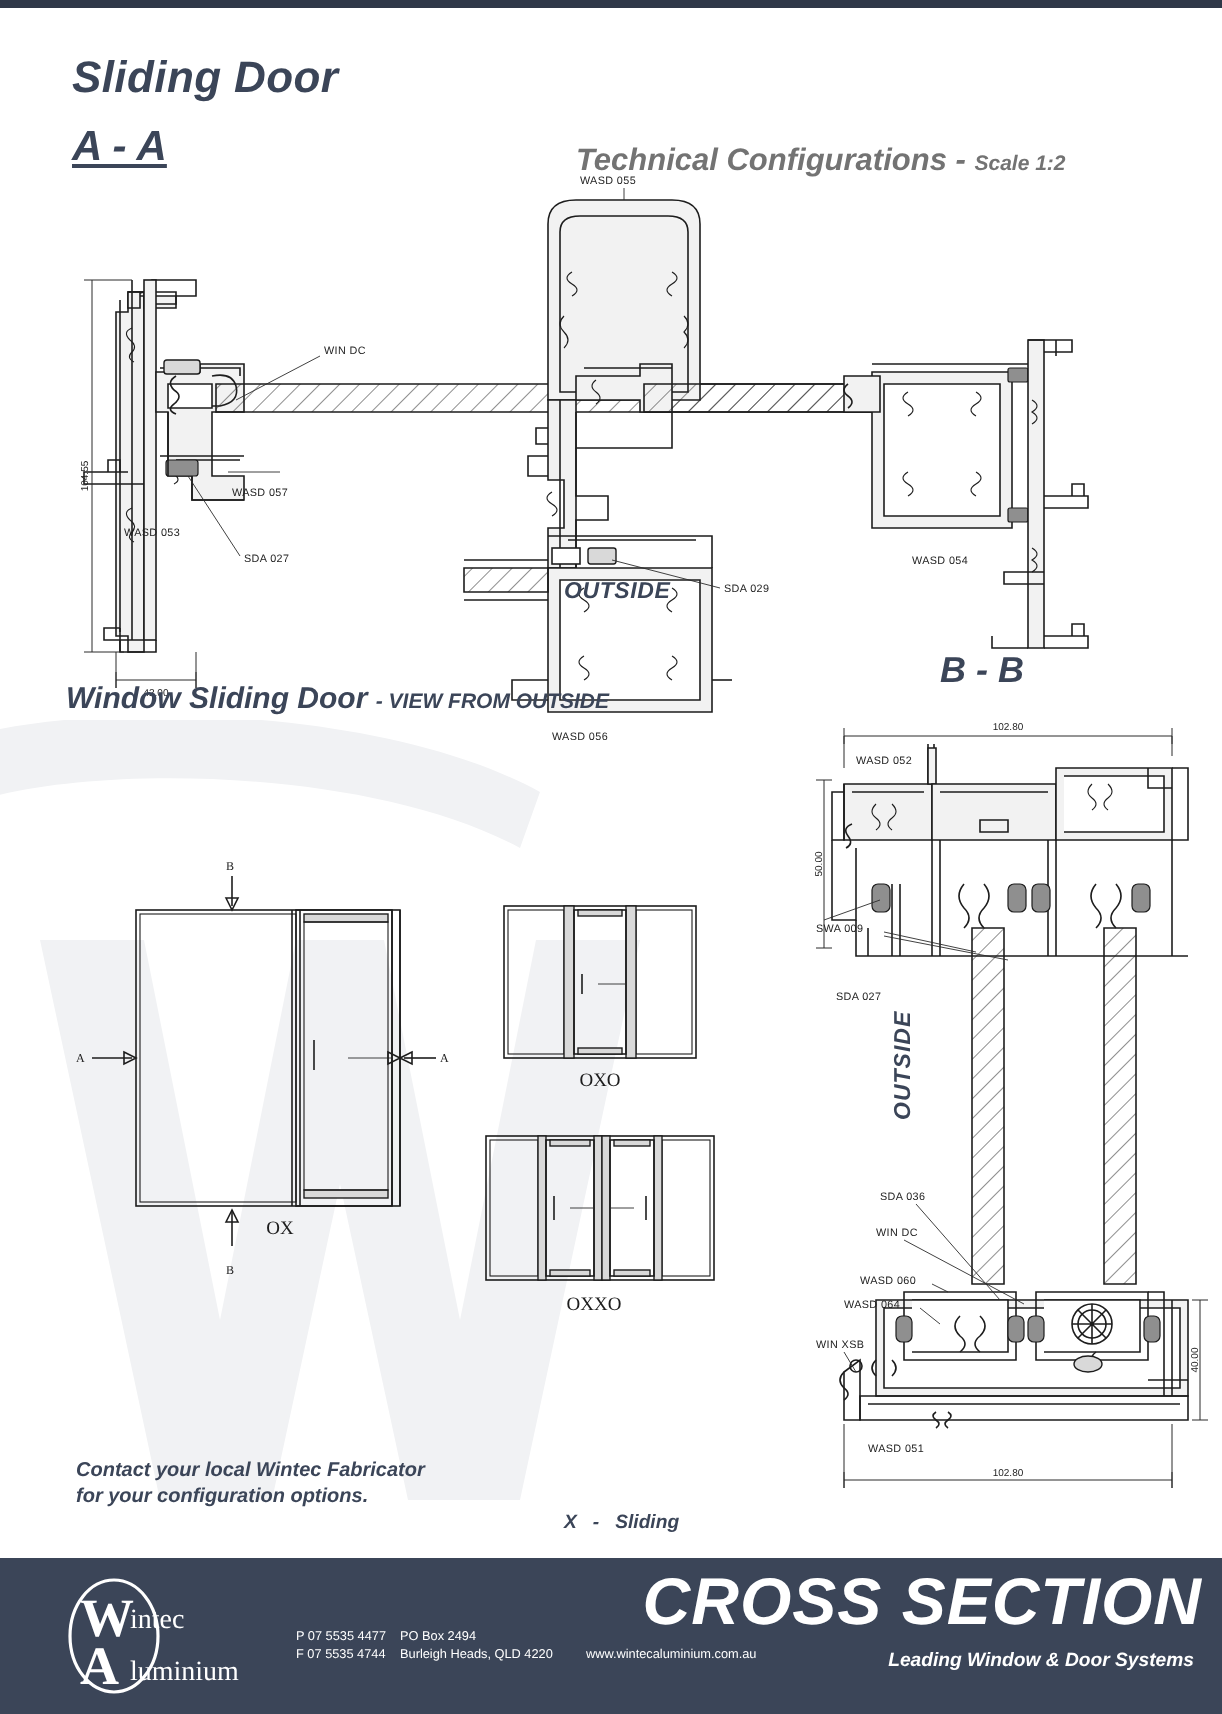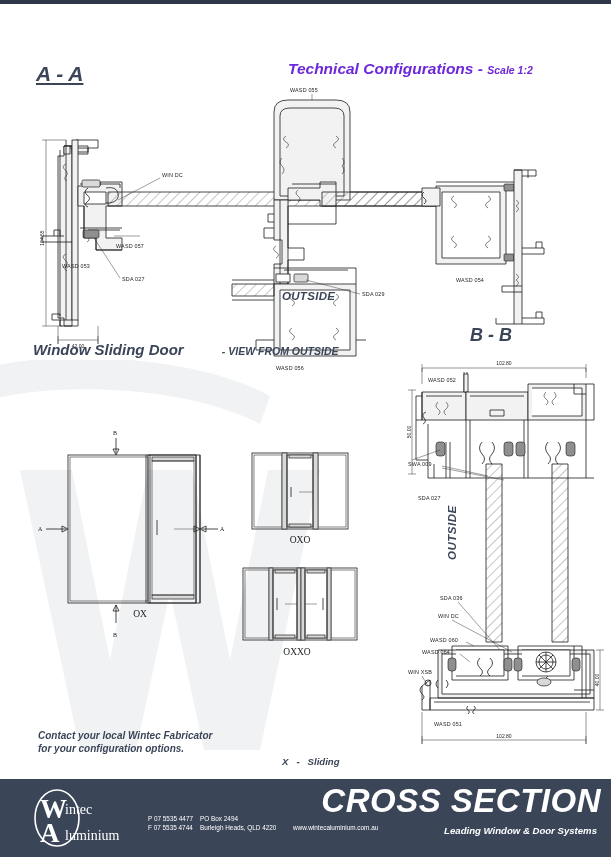--- a/index.html
+++ b/index.html
@@ -25,31 +25,31 @@
   .h-sliding-door {
     position:absolute; left:36px; top:26px;
     font-size:22px; font-weight:bold; font-style:italic; letter-spacing:.2px;
     color:#3b4558;
   }
   .h-aa {
     position:absolute; left:36px; top:62px;
     font-size:21px; font-weight:bold; font-style:italic; color:#3b4558;text-decoration:underline;
   }
   .h-tech {
-    position:absolute; left:288px; top:60px;
-    font-size:15.5px; font-weight:bold; font-style:italic; color:#6d28d9;
+    position:absolute; left:288px; top:72px;
+    font-size:15.5px; font-weight:bold; font-style:italic; color:#737373;
     white-space:nowrap;
   }
   .h-tech .scale { font-size:10.5px; font-weight:bold; font-style:italic; }
   .h-typical {
     position:absolute; left:33px; top:341px;
     font-size:15px; font-weight:bold; font-style:italic; color:#3b4558;
     white-space:nowrap;
   }
-  .h-typical .sub { font-size:10.5px; font-weight:bold; font-style:italic;margin-left:34px; }
+  .h-typical .sub { font-size:10.5px; font-weight:bold; font-style:italic; }
   .h-bb {
     position:absolute; left:470px; top:325px;
     font-size:18px; font-weight:bold; font-style:italic; color:#3b4558;
   }
 
   
   svg.draw { position:absolute; overflow:visible; }
   .ln { fill:none; stroke:#1d1d1d; stroke-width:.8; }
   .ln-t { fill:none; stroke:#1d1d1d; stroke-width:.55; }
   .ln-dim { fill:none; stroke:#2b2b2b; stroke-width:.5; }
@@ -121,20 +121,21 @@
 
   <div class="top-rule"></div>
 
   <svg class="watermark" viewBox="0 0 420 430">
     <g fill="#f1f2f4">
       <path d="M18 10 C 80 -10 230 -8 310 36 L 300 64 C 226 24 90 22 30 40 Z"></path>
       <path d="M60 110 L 112 110 L 150 300 L 188 110 L 232 110 L 270 300 L 308 110 L 360 110 L 300 390 L 244 390 L 210 232 L 176 390 L 120 390 Z"></path>
     </g>
   </svg>
 
+  <div class="h-sliding-door">Sliding Door</div>
   <div class="h-aa">A - A</div>
   <div class="h-tech">
     <span>Technical Configurations -</span>
     <span class="scale">Scale 1:2</span>
   </div>
 
   <svg class="draw" style="left:36px; top:88px; width:560px; height:235px;" viewBox="0 0 560 235">
     <defs>
       <pattern id="hatchPat" width="7" height="7" patternTransform="rotate(45)" patternUnits="userSpaceOnUse">
         <line x1="0" y1="0" x2="0" y2="7" stroke="#1d1d1d" stroke-width="0.5"></line>

